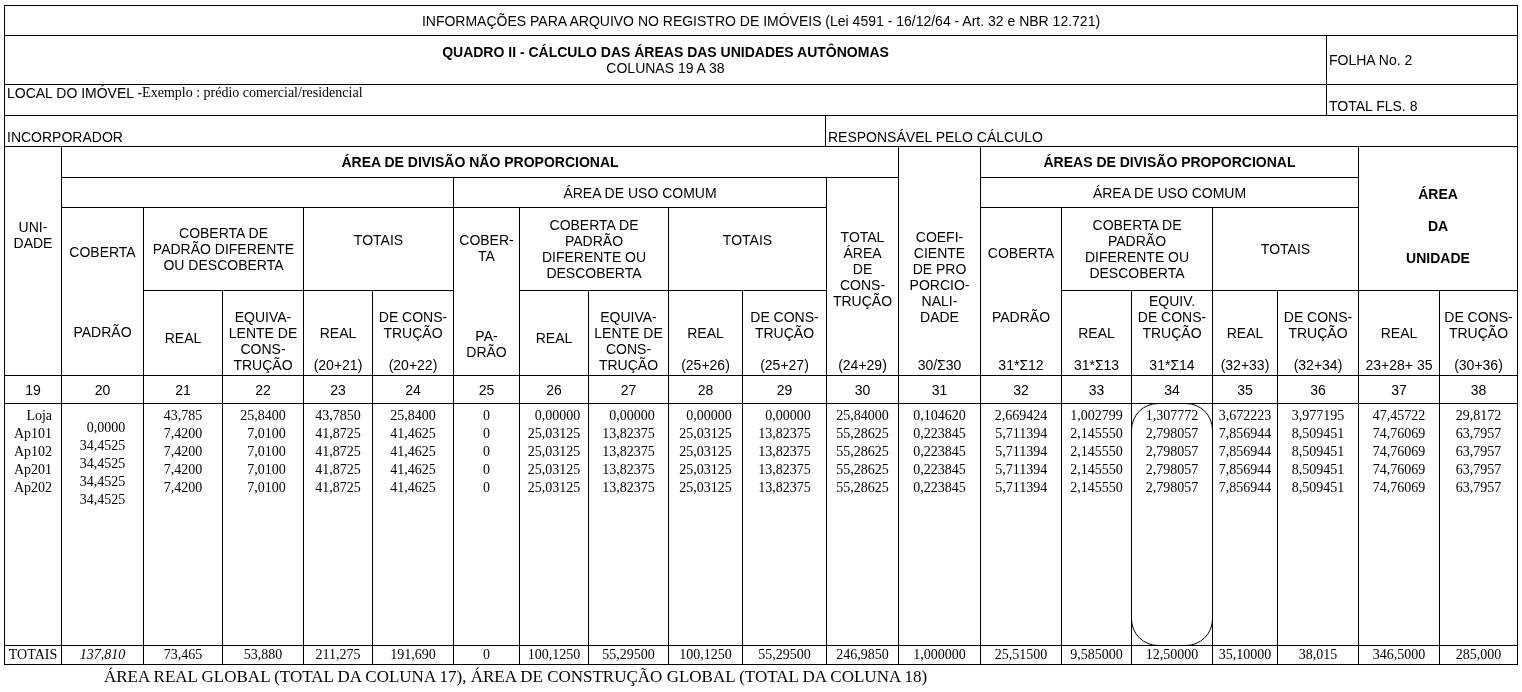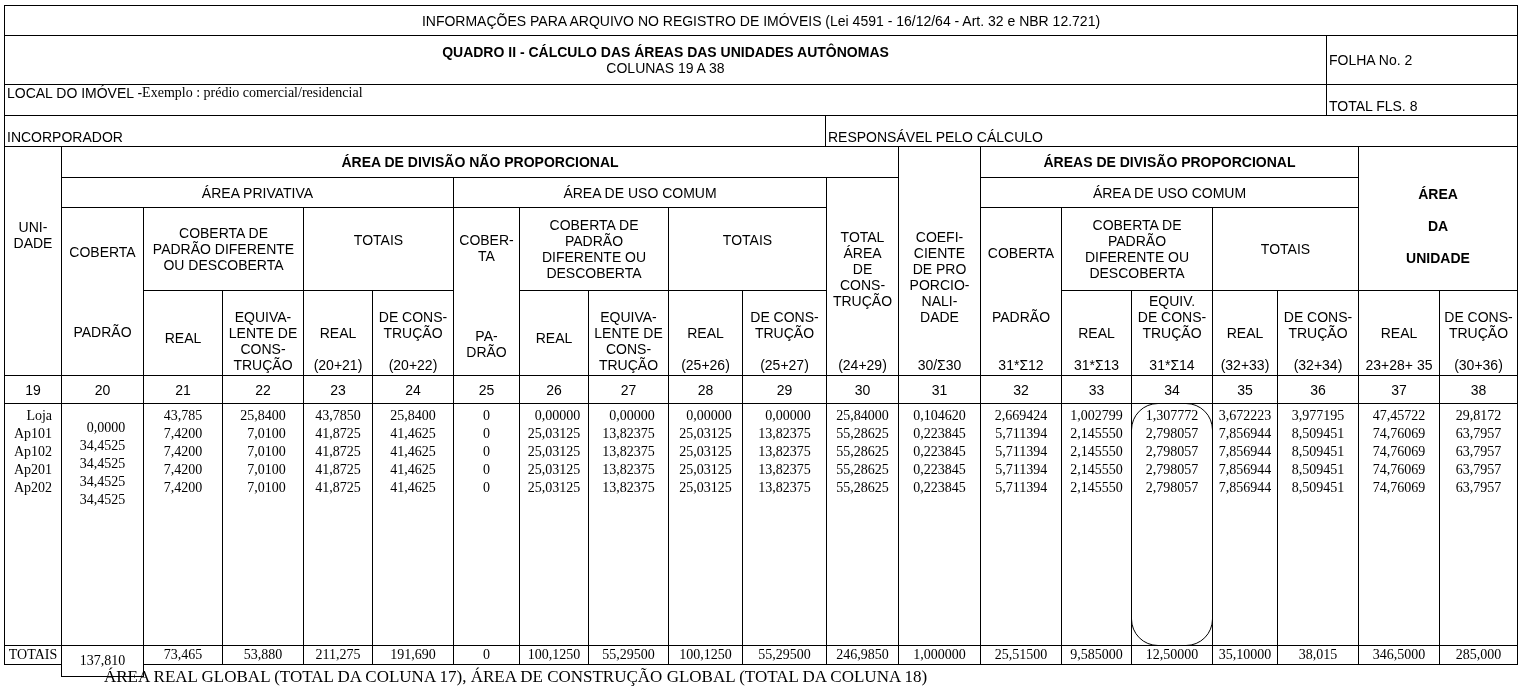--- a/index.html
+++ b/index.html
@@ -46,21 +46,20 @@
   </div>
   <div class="c left" style="left:1327px;top:85px;width:192px;height:32px;align-items:flex-end;padding-bottom:1px;">TOTAL FLS. 8</div>
 
   <div class="c left" style="left:5px;top:116px;width:822px;height:32px;align-items:flex-end;padding-bottom:1px;">INCORPORADOR</div>
   <div class="c left" style="left:826px;top:116px;width:693px;height:32px;align-items:flex-end;padding-bottom:1px;">RESPONSÁVEL PELO CÁLCULO</div>
 
   <div class="c" style="left:5px;top:147px;width:58px;height:230px;align-items:flex-start;padding-top:72px;">UNI-
 DADE</div>
 
   <div class="c bold" style="left:62px;top:147px;width:838px;height:32px;">ÁREA DE DIVISÃO NÃO PROPORCIONAL</div>
-  <div class="c" style="left:62px;top:178px;width:393px;height:31px;">ÁREA PRIVATIVA</div>
   <div class="c" style="left:454px;top:178px;width:374px;height:31px;">ÁREA DE USO COMUM</div>
 
   <div class="c" style="left:62px;top:208px;width:83px;height:169px;">COBERTA
 
 
 
 
 PADRÃO</div>
   <div class="c" style="left:144px;top:208px;width:161px;height:84px;">COBERTA DE
 PADRÃO DIFERENTE
@@ -293,21 +292,21 @@
 74,76069</span></div>
     <div class="c" style="left:1440px;top:404px;width:79px;height:243px;align-items:flex-start;padding-top:3px;"><span class="col-data" style="position:static">29,8172
 63,7957
 63,7957
 63,7957
 63,7957</span></div>
   </div>
 
   <div>
     <div class="c serif" style="left:5px;top:646px;width:58px;height:20px;">TOTAIS</div>
-    <div class="c serif" style="left:62px;top:646px;width:83px;height:32px;">137,810</div>
+    <div class="c serif" style="left:62px;top:646px;width:83px;height:20px;font-style:italic;">137,810</div>
     <div class="c serif" style="left:144px;top:646px;width:80px;height:20px;">73,465</div>
     <div class="c serif" style="left:223px;top:646px;width:82px;height:20px;">53,880</div>
     <div class="c serif" style="left:304px;top:646px;width:70px;height:20px;">211,275</div>
     <div class="c serif" style="left:373px;top:646px;width:82px;height:20px;">191,690</div>
     <div class="c serif" style="left:454px;top:646px;width:67px;height:20px;">0</div>
     <div class="c serif" style="left:520px;top:646px;width:70px;height:20px;">100,1250</div>
     <div class="c serif" style="left:589px;top:646px;width:81px;height:20px;">55,29500</div>
     <div class="c serif" style="left:669px;top:646px;width:75px;height:20px;">100,1250</div>
     <div class="c serif" style="left:743px;top:646px;width:85px;height:20px;">55,29500</div>
     <div class="c serif" style="left:827px;top:646px;width:73px;height:20px;">246,9850</div>

